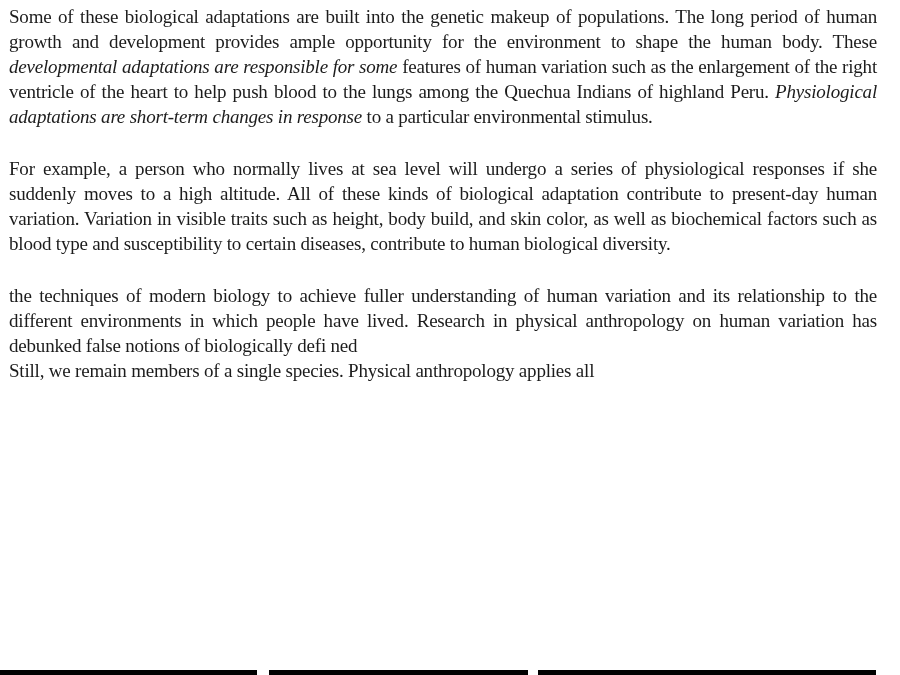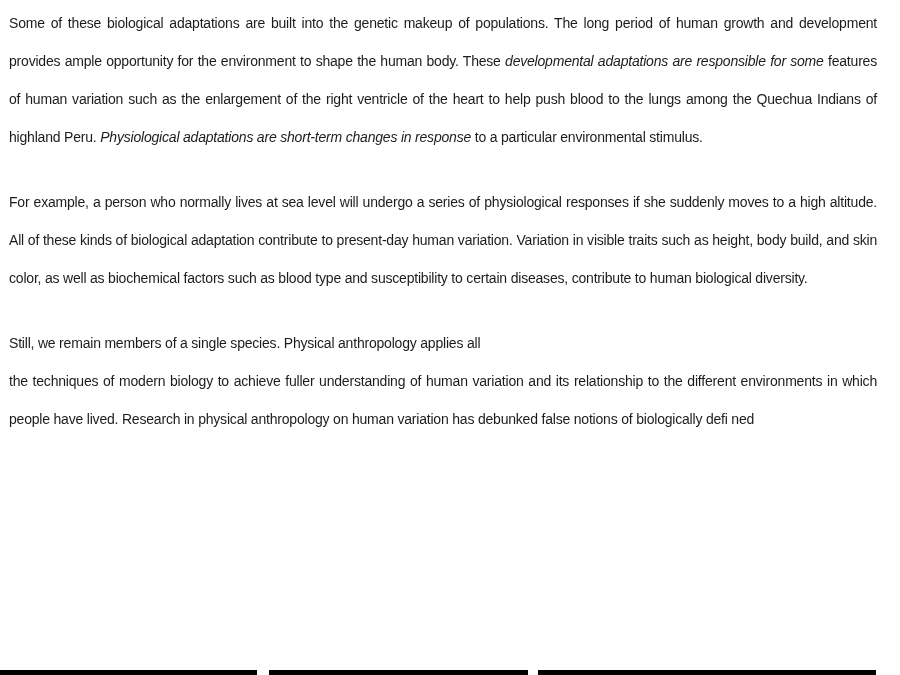--- a/index.html
+++ b/index.html
@@ -16,23 +16,24 @@
     height: 675px;
     background: #ffffff;
     font-family: "Liberation Sans", "DejaVu Sans", sans-serif;
     color: #1c1c1c;
   }
   .text-block {
     position: absolute;
     top: 4px;
     left: 9px;
     width: 868px;
-    font-size: 14px;
-    line-height: 38px;
+    font-size: 19px;
+    line-height: 25px;
     letter-spacing: -0.2px;
+    font-family: Liberation Serif, serif;
   }
   .para {
     margin: 0 0 27px 0;
     padding: 0;
   }
   .justify {
     text-align: justify;
     text-justify: inter-word;
   }
   .it {
@@ -69,22 +70,22 @@
 
 <div class="page">
 
   <div class="text-block">
 
     <p class="para justify"><span>Some of these biological adaptations are built into the genetic makeup of populations. The long period of human growth and development provides ample opportunity for the environment to shape the human body. These </span><span class="it">developmental adaptations are responsible for some</span><span> features of human variation such as the enlargement of the right ventricle of the heart to help push blood to the lungs among the Quechua Indians of highland Peru. </span><span class="it">Physiological adaptations are short-term changes in response</span><span> to a particular environmental stimulus.</span></p>
 
     <p class="para justify"><span>For example, a person who normally lives at sea level will undergo a series of physiological responses if she suddenly moves to a high altitude. All of these kinds of biological adaptation contribute to present-day human variation. Variation in visible traits such as height, body build, and skin color, as well as biochemical factors such as blood type and susceptibility to certain diseases, contribute to human biological diversity.</span></p>
 
     <p class="para">
+        <span class="line justify-block">the techniques of modern biology to achieve fuller understanding of human variation and its relationship to the different environments in which people have lived. Research in physical anthropology on human variation has debunked false notions of biologically defi ned</span>
         <span class="line">Still, we remain members of a single species. Physical anthropology applies all</span>
-        <span class="line justify-block">the techniques of modern biology to achieve fuller understanding of human variation and its relationship to the different environments in which people have lived. Research in physical anthropology on human variation has debunked false notions of biologically defi ned</span>
       </p>
 
   </div>
 
   <div class="bottom-bar">
     <div class="bar-seg seg-1"></div>
     <div class="bar-seg seg-2"></div>
     <div class="bar-seg seg-3"></div>
   </div>
 

